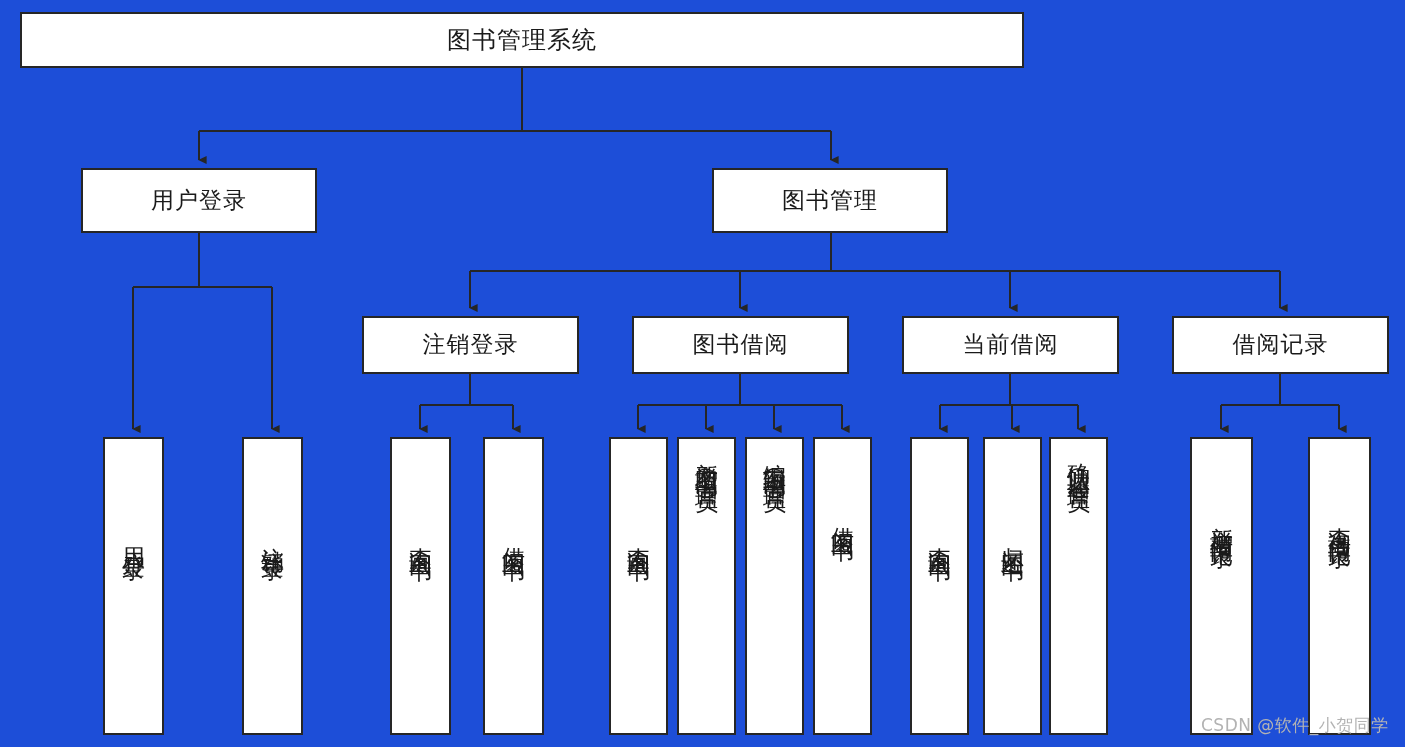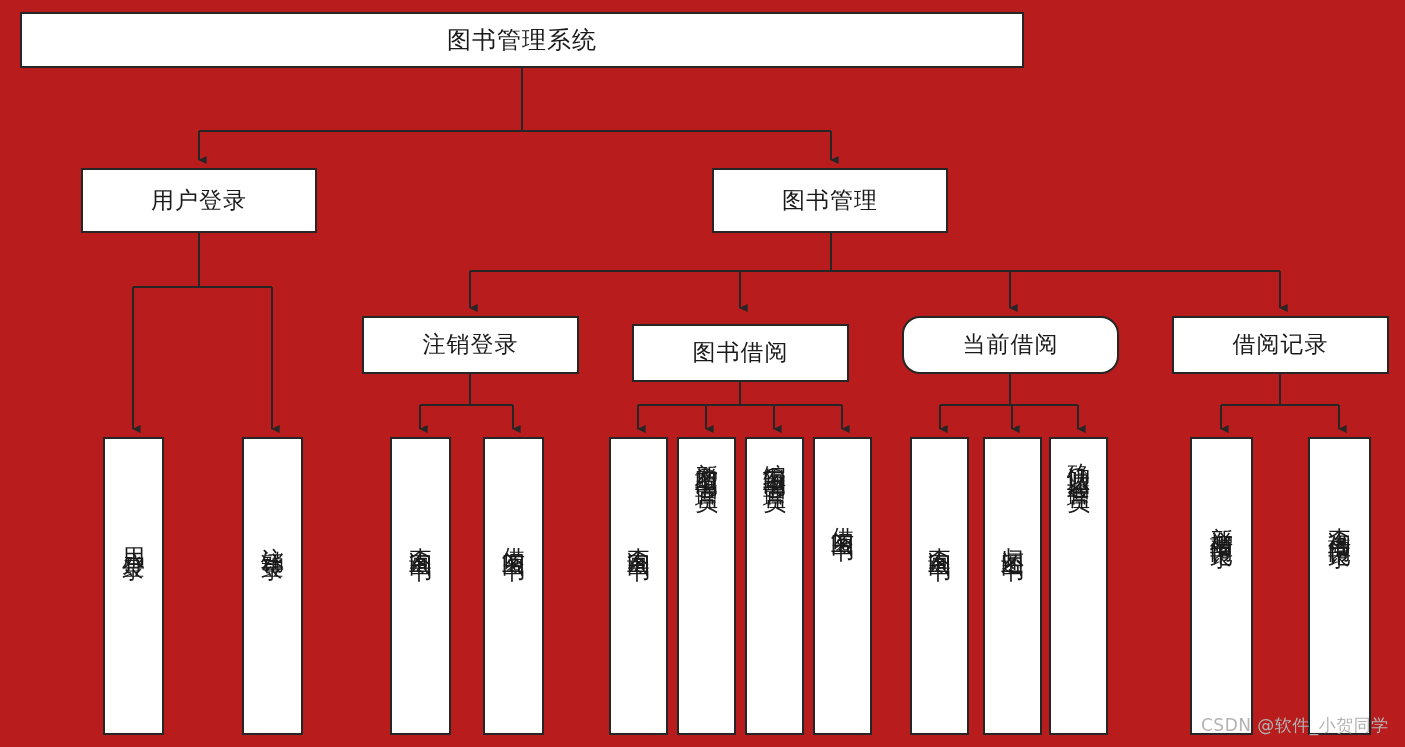--- a/index.html
+++ b/index.html
@@ -10,21 +10,21 @@
   body {
     width: 1405px;
     height: 747px;
     font-family: "DejaVu Sans", "Liberation Sans", sans-serif;
     overflow: hidden;
   }
   #diagram-root {
     position: relative;
     width: 1405px;
     height: 747px;
-    background: #b91c1c;
+    background: #1d4ed8;
   }
   svg.edges {
     position: absolute;
     left: 0;
     top: 0;
     width: 1405px;
     height: 747px;
   }
   .node {
     position: absolute;
@@ -139,24 +139,24 @@
   <div class="node horizontal" style="left:81px; top:168px; width:236px; height:65px;">
     <span class="node-label">用户登录</span>
   </div>
   <div class="node horizontal" style="left:712px; top:168px; width:236px; height:65px;">
     <span class="node-label">图书管理</span>
   </div>
 
   <div class="node horizontal" style="left:362px; top:316px; width:217px; height:58px;">
     <span class="node-label">注销登录</span>
   </div>
-  <div class="node horizontal" style="left:632px; top:324px; width:217px; height:58px;">
+  <div class="node horizontal" style="left:632px; top:316px; width:217px; height:58px;">
     <span class="node-label">图书借阅</span>
   </div>
-  <div class="node horizontal" style="left:902px; top:316px; width:217px; height:58px;border-radius:18px;">
+  <div class="node horizontal" style="left:902px; top:316px; width:217px; height:58px;">
     <span class="node-label">当前借阅</span>
   </div>
   <div class="node horizontal" style="left:1172px; top:316px; width:217px; height:58px;">
     <span class="node-label">借阅记录</span>
   </div>
 
   <div class="node vertical mid" style="left:103px; top:437px; width:61px; height:298px;">
     <span class="node-label">用户登录</span>
   </div>
   <div class="node vertical mid" style="left:242px; top:437px; width:61px; height:298px;">

